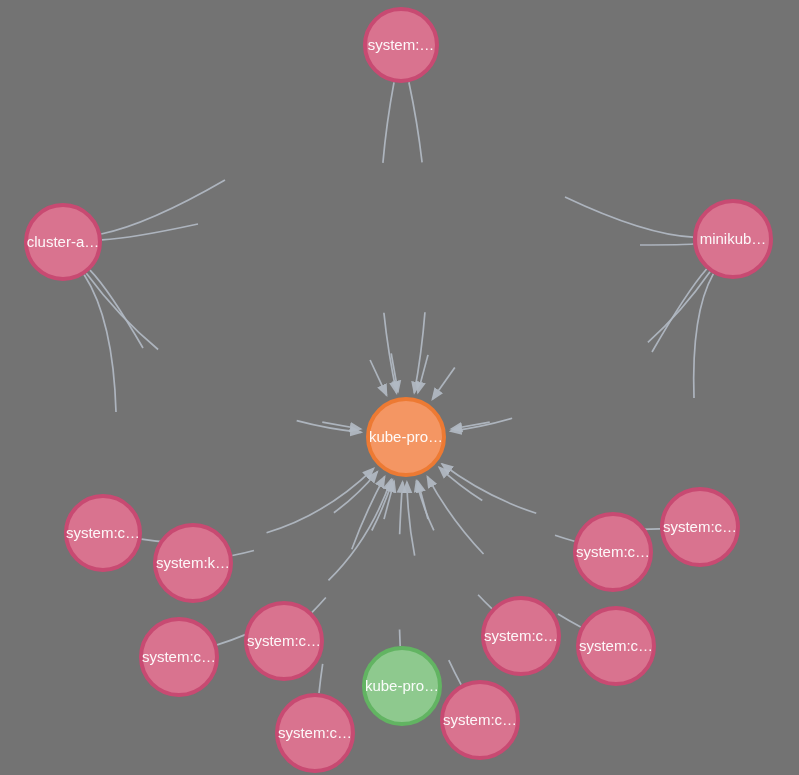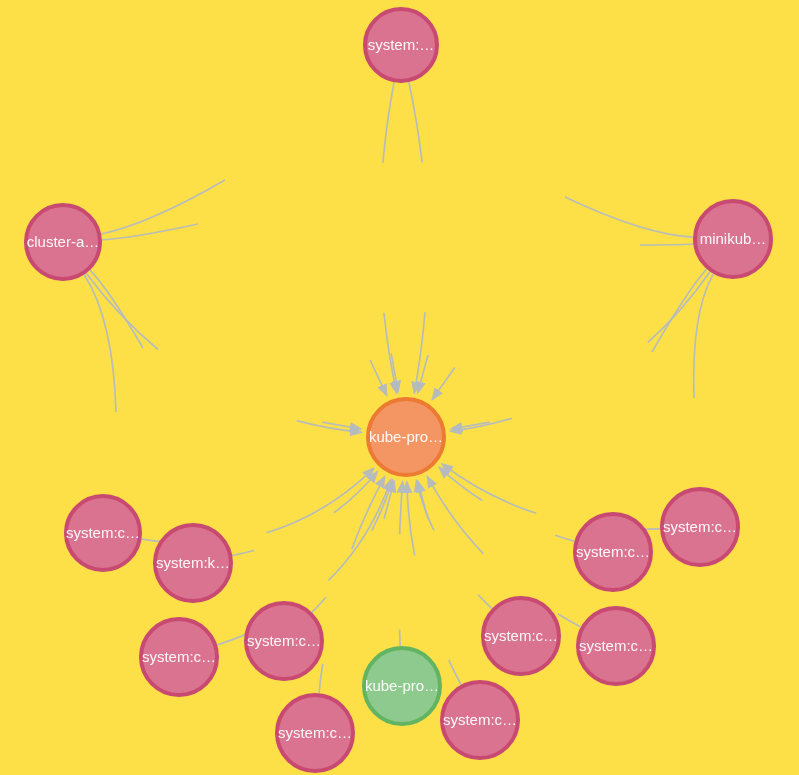--- a/index.html
+++ b/index.html
@@ -5,21 +5,21 @@
   html, body {
     margin: 0;
     padding: 0;
     background: #000000;
     font-family: "Liberation Sans", sans-serif;
   }
   .graph-wrap {
     position: relative;
     width: 799px;
     height: 775px;
-    background: #fde047;
+    background: #737373;
     overflow: hidden;
   }
   svg { display: block; }
   [data-interactable="true"] { cursor: pointer; }
   .node-label {
     fill: #ffffff;
     opacity: 0.95;
     font-family: "Liberation Sans", sans-serif;
     font-size: 15px;
     text-anchor: middle;

